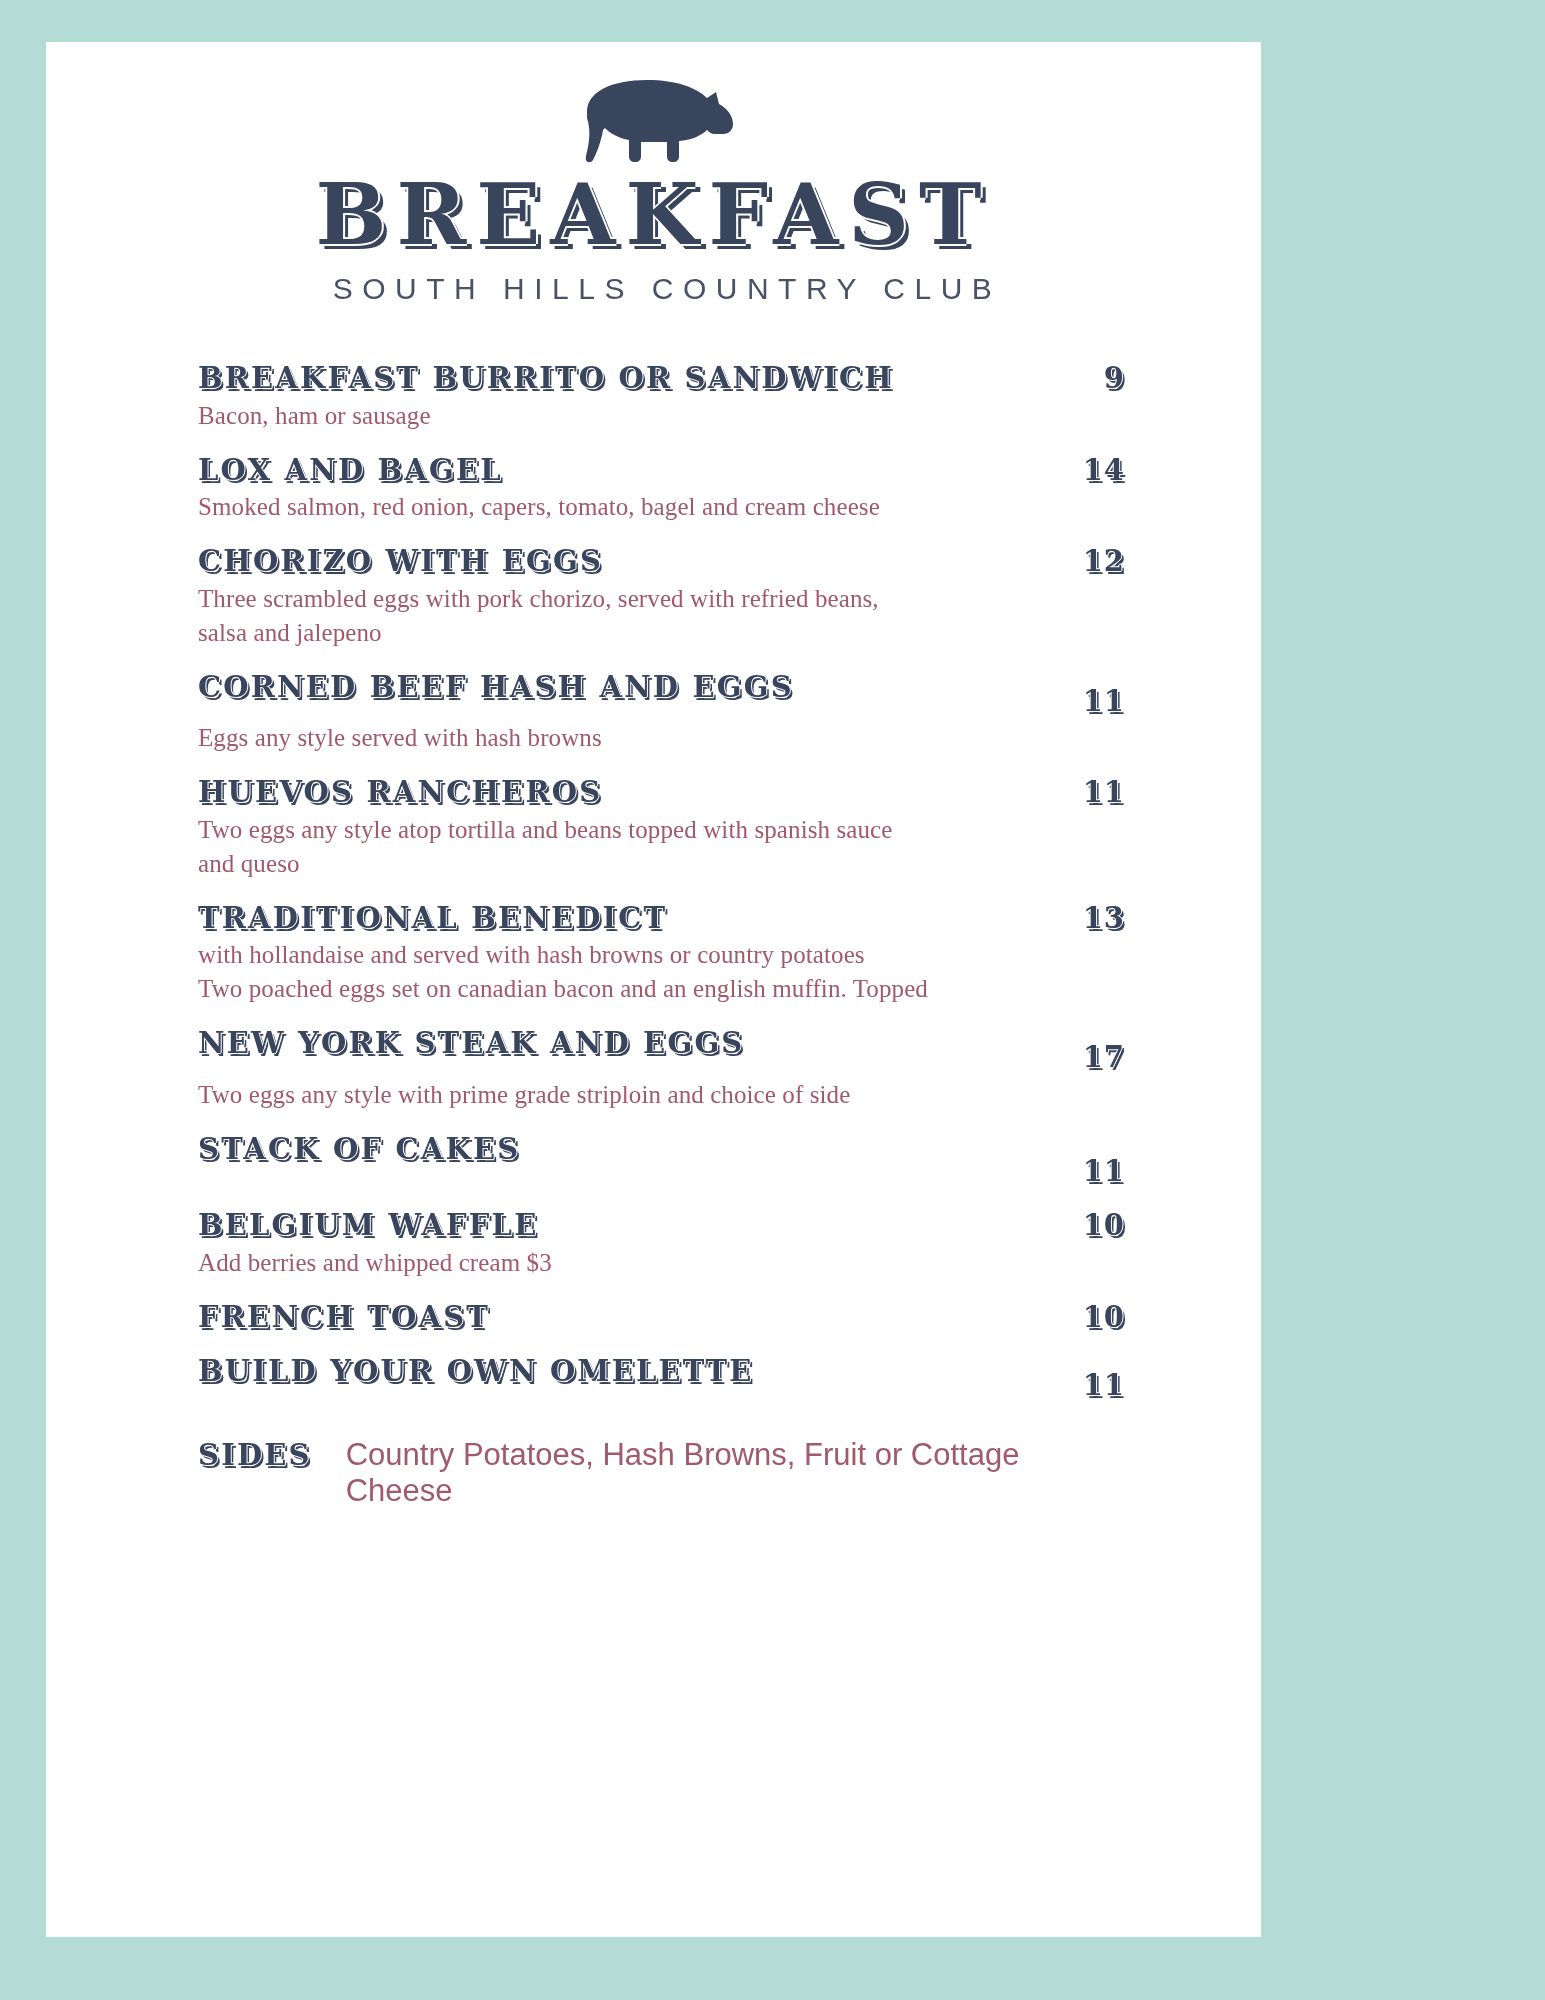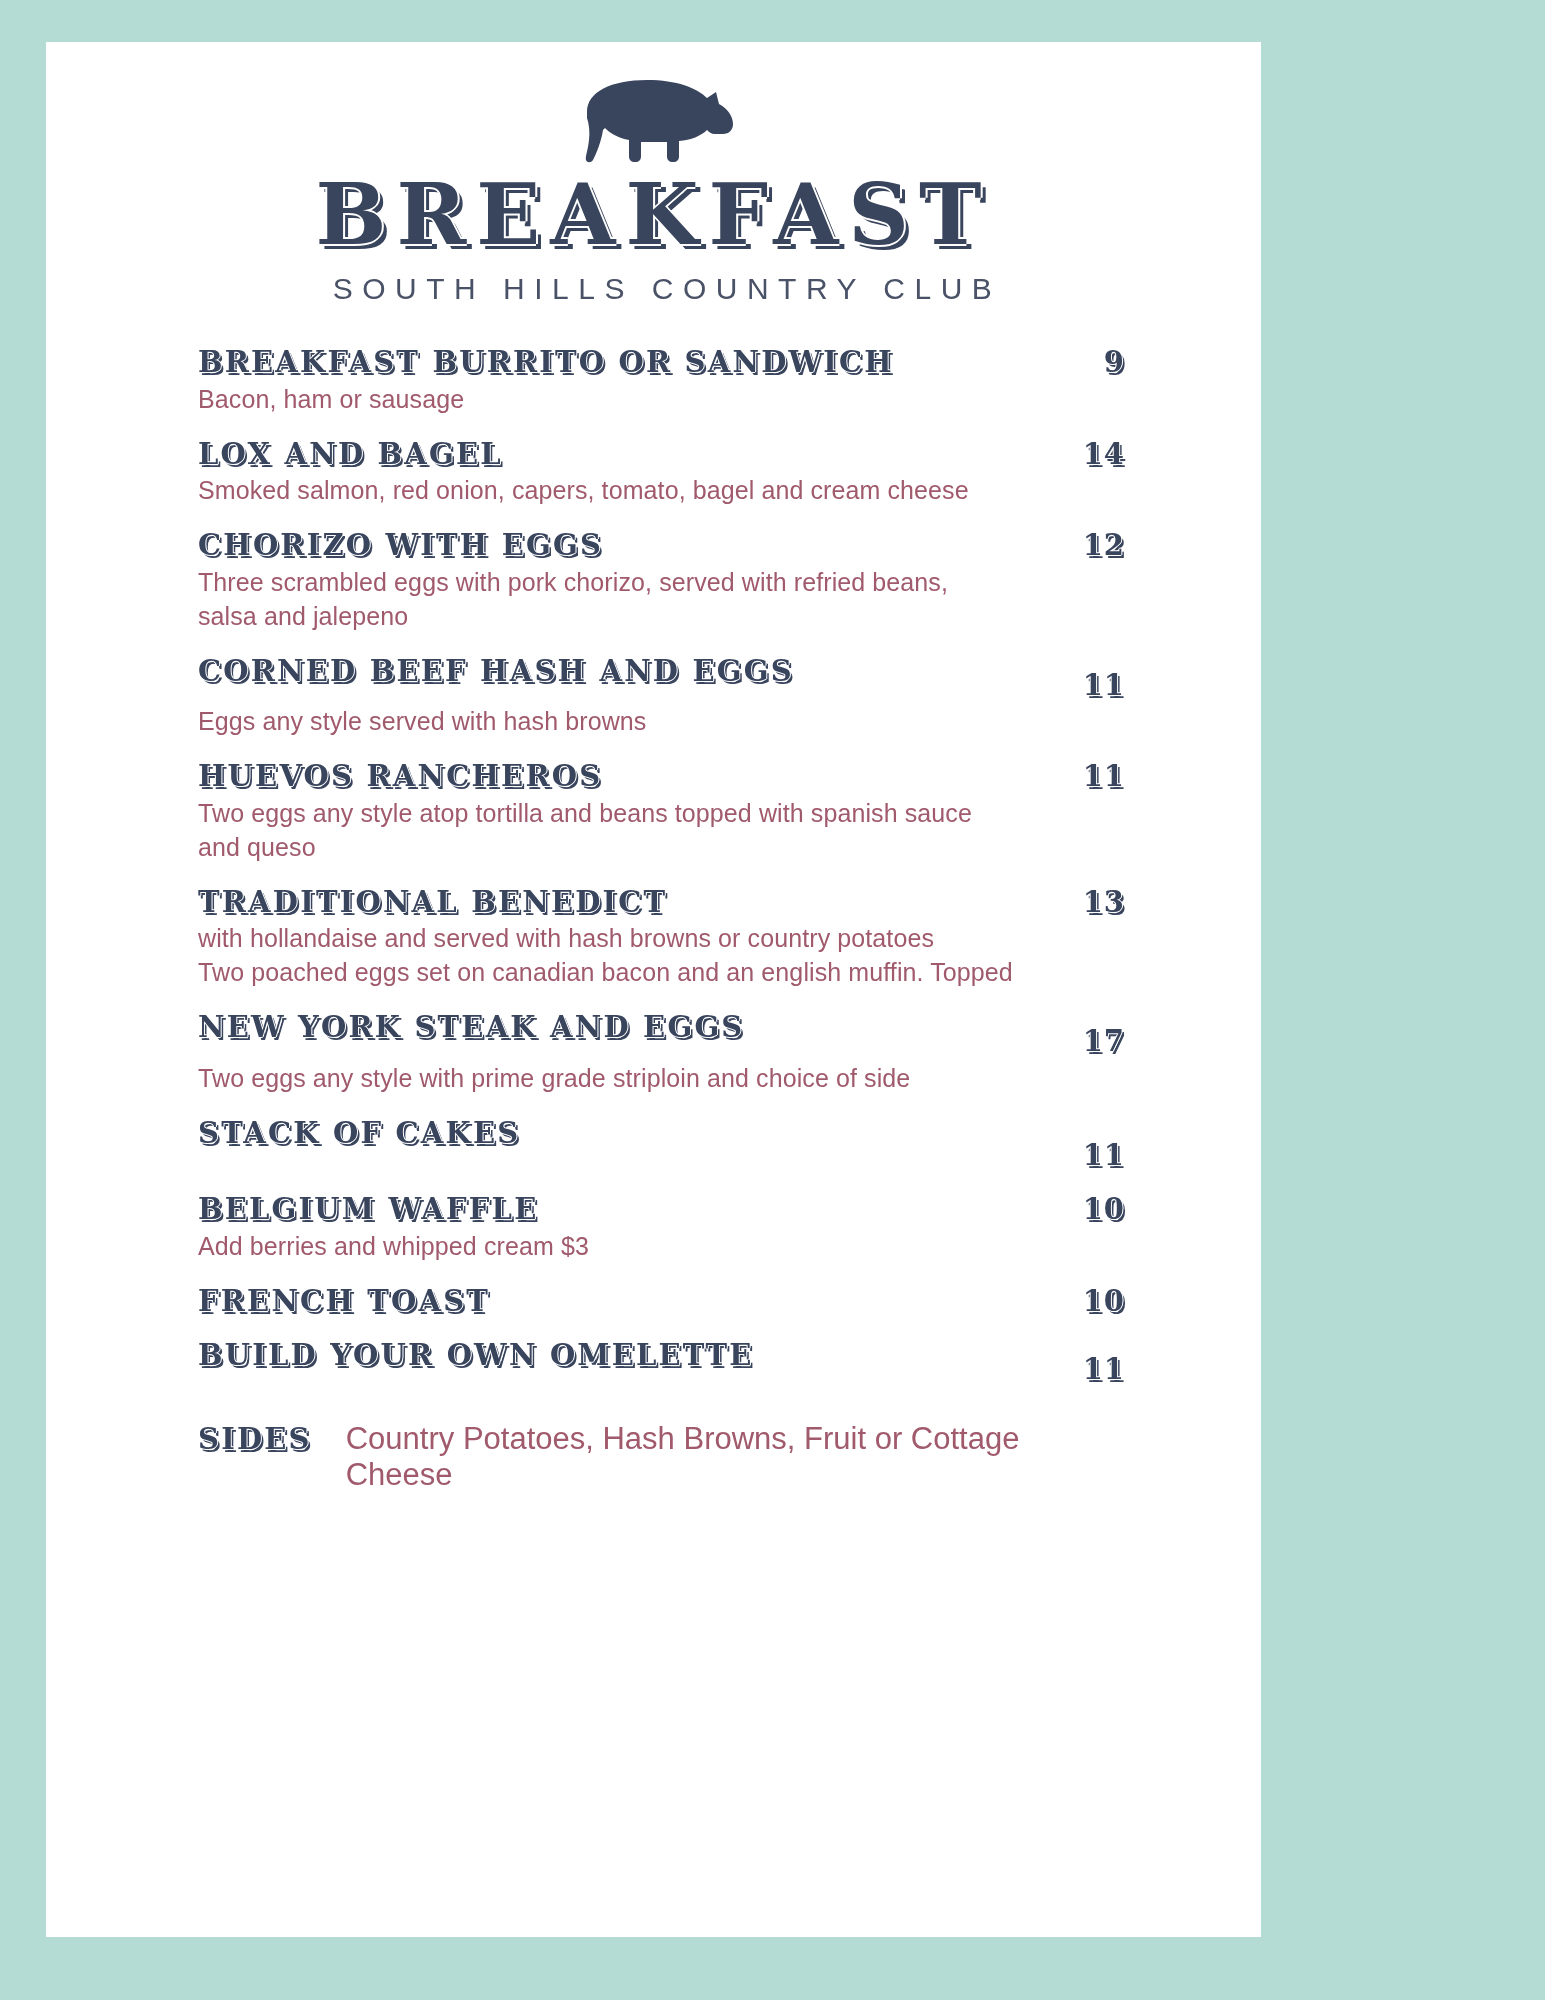--- a/index.html
+++ b/index.html
@@ -56,21 +56,21 @@
     font-family: "Liberation Sans", sans-serif;
     font-size: 30px;
     letter-spacing: 9.5px;
     color: #4a5268;
     margin-top: 16px;
     padding-left: 27px;
   }
 
   
   .menu {
-    margin-top: 40px;
+    margin-top: 56px;
     padding-left: 152px;
     padding-right: 136px;
   }
 
   .item {
     position: relative;
     margin-bottom: 22px;
   }
   .item-head {
     display: flex;
@@ -109,21 +109,21 @@
        3.5px 3.5px 0 #ffffff;
     min-width: 60px;
     text-align: right;
     flex: 0 0 auto;
     margin-left: 30px;
   }
   .item-price.drop-1 { margin-top: 14px; }
   .item-price.drop-2 { margin-top: 22px; }
 
   .desc {
-    font-family: Liberation Sans, sans-serif;
+    font-family: Liberation Serif, serif;
     font-size: 25px;
     color: #a05a6c;
     line-height: 1.32;
     margin-top: 4px;
     letter-spacing: 0.1px;
   }
   .desc div { margin-bottom: 1px; }
 
   
   .sides {

